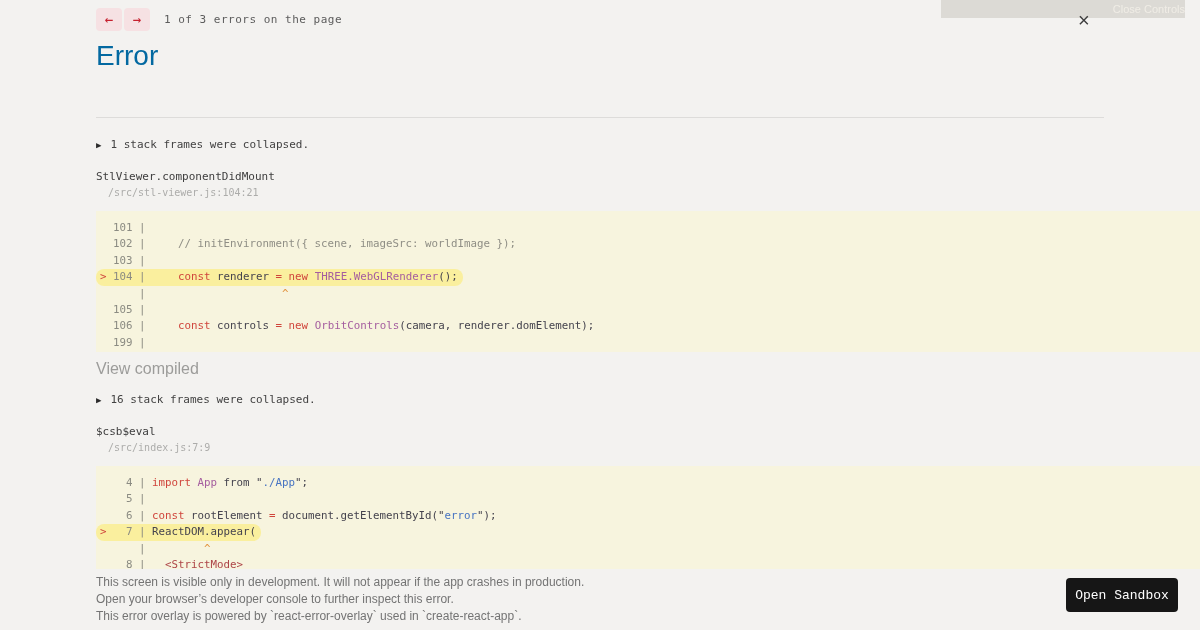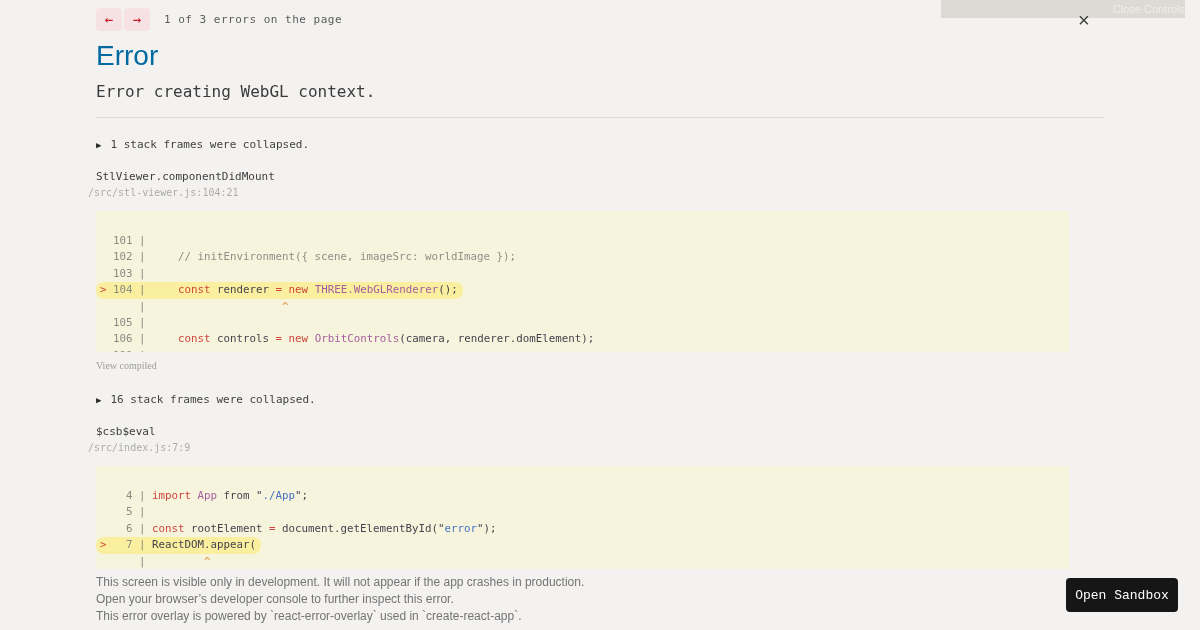--- a/index.html
+++ b/index.html
@@ -29,26 +29,26 @@
     font-size:20px;line-height:20px;color:#3d3d3d;padding:0;font-family:"Liberation Sans",sans-serif;
   }
 
   .err-title{position:absolute;left:96px;top:40px;font-size:28px;font-weight:500;color:#0369a1;}
   .err-msg{position:absolute;left:96px;top:82px;font-size:16px;color:#3b3b3b;}
   .divider{position:absolute;left:96px;top:117px;width:1008px;height:1px;background:#dddcda;}
 
   .collapse-row{position:absolute;left:96px;font-size:11px;color:#424242;cursor:pointer;}
   .collapse-row .tri{font-size:9px;color:#2b2b2b;margin-right:9px;}
   .frame-fn{position:absolute;left:96px;font-size:11px;color:#3d3d3d;text-align:center;}
-  .frame-path{position:absolute;left:88px;font-size:10px;color:#acacaa;}
-  .view-compiled{position:absolute;left:96px;top:360px;font-size:10px;color:#9c9c9a;cursor:pointer;background:none;border:none;padding:0;font-family:Liberation Serif, serif;}
+  .frame-path{position:absolute;left:108px;font-size:10px;color:#acacaa;}
+  .view-compiled{position:absolute;left:96px;top:360px;font-size:16px;color:#9c9c9a;cursor:pointer;background:none;border:none;padding:0;font-family:Liberation Sans, sans-serif;}
 
   .code-block{
-    position:absolute;left:96px;width:973px;background:#f7f4de;
-    padding-top:22px;box-sizing:border-box;overflow:hidden;
+    position:absolute;left:96px;width:1104px;background:#f7f4de;
+    padding-top:9px;box-sizing:border-box;overflow:hidden;
   }
   .code-row{
     white-space:pre;font-family:"DejaVu Sans Mono",monospace;
     font-size:10.8px;line-height:16.4px;height:16.4px;color:#45434e;
     padding-left:4px;
   }
   .code-row.hl{background:#faef9e;width:fit-content;padding-right:5px;border-radius:8px;}
   .c-gutter{color:#8b8b82;}
   .c-marker{color:#d0453c;}
   .c-kw{color:#d0453c;}
@@ -74,21 +74,20 @@
   <button class="close-controls">Close Controls</button>
   <button class="close-x">×</button>
 
   <div class="nav-row">
     <button class="nav-btn">←</button>
     <button class="nav-btn">→</button>
     <span class="nav-counter mono">1 of 3 errors on the page</span>
   </div>
 
   <div class="err-title">Error</div>
-  <div class="err-msg mono">Error creating WebGL context.</div>
   <div class="divider"></div>
 
   <div class="collapse-row mono" style="top:138px">
     <span class="tri">▶</span><span>1 stack frames were collapsed.</span>
   </div>
 
   <div class="frame-fn mono" style="top:170px">StlViewer.componentDidMount</div>
   <div class="frame-path mono" style="top:187px">/src/stl-viewer.js:104:21</div>
 
   <div class="code-block" style="top:211px;height:141px">
@@ -110,20 +109,21 @@
 
   <div class="frame-fn mono" style="top:425px">$csb$eval</div>
   <div class="frame-path mono" style="top:442px">/src/index.js:7:9</div>
 
   <div class="code-block" style="top:466px;height:103px">
       <div class="code-row"><span class="c-marker"> </span><span class="c-gutter">   4 | </span><span class="c-kw">import</span><span class="c-plain"> </span><span class="c-type">App</span><span class="c-plain"> from "</span><span class="c-str">./App</span><span class="c-plain">";</span></div>
       <div class="code-row"><span class="c-marker"> </span><span class="c-gutter">   5 | </span></div>
       <div class="code-row"><span class="c-marker"> </span><span class="c-gutter">   6 | </span><span class="c-kw">const</span><span class="c-plain"> rootElement </span><span class="c-kw">=</span><span class="c-plain"> document.getElementById("</span><span class="c-str">error</span><span class="c-plain">");</span></div>
       <div class="code-row hl"><span class="c-marker">&gt;</span><span class="c-gutter">   7 | </span><span class="c-plain">ReactDOM.appear(</span></div>
       <div class="code-row"><span class="c-gutter">      | </span><span class="c-caret">        ^</span></div>
+      <div class="code-row"><span class="c-marker"> </span><span class="c-gutter">   8 | </span><span class="c-plain">  </span><span class="c-jsx">&lt;StrictMode&gt;</span></div>
     </div>
 
   <div class="footer-text">
     <div>This screen is visible only in development. It will not appear if the app crashes in production.</div>
     <div>Open your browser’s developer console to further inspect this error.</div>
     <div>This error overlay is powered by `react-error-overlay` used in `create-react-app`.</div>
   </div>
 
   <button class="open-sandbox">Open Sandbox</button>
 </div>

